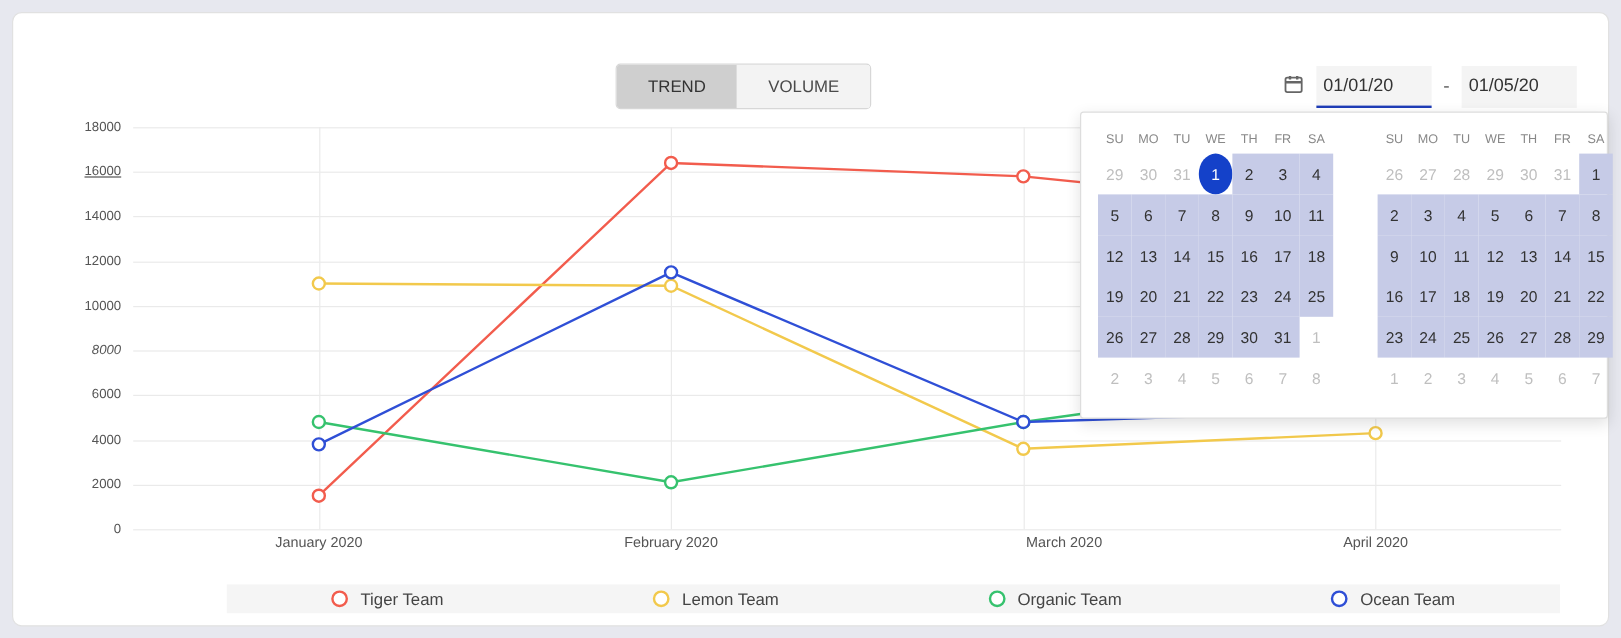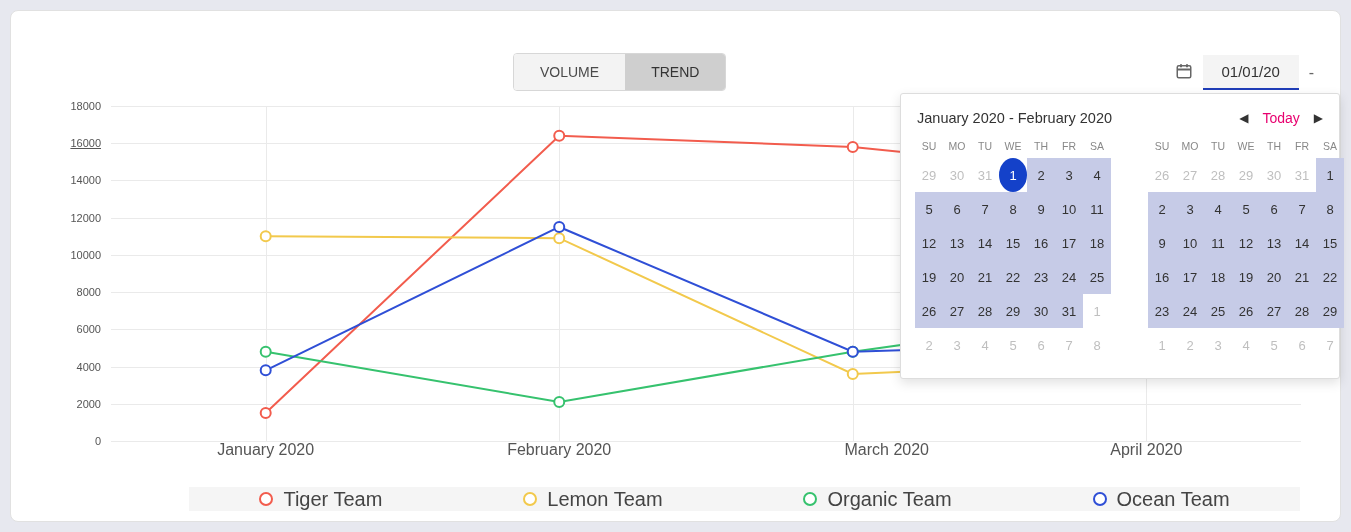--- a/index.html
+++ b/index.html
@@ -11,39 +11,39 @@
   .title { position:absolute; left:38px; top:38px; font-size:23px; font-weight:600; color:#333; }
   .tabs {
     position:absolute; left:502px; top:42px; display:flex; border:1px solid #d7d7d7; border-radius:4px; overflow:hidden;
   }
   .tab { padding:10px 26px; font-size:14px; text-align:center; cursor:pointer; background:#f3f3f3; color:#4a4a4a; }
   .tab.active { background:#cfcfcf; color:#333; }
 
   .date-range-picker { position:absolute; right:26px; top:44px; display:flex; align-items:center; gap:10px; }
   .cal-icon { width:18px; height:18px; }
   .date-input {
-    width:96px; border:none; background:#f4f4f4; border-bottom:2px solid #1f3db8; padding:8px 6px; font-size:15px; text-align:center;
+    width:96px; border:none; background:#f4f4f4; border-bottom:2px solid #1f3db8; padding:8px 6px; font-size:15px; text-align:left;
     color:#333;
   }
   .date-input.end { border-bottom:2px solid transparent; }
   .dash { color:#666; }
 
   .chart-area {
     position:absolute; left:40px; top:90px; width:1258px; height:360px;
   }
   .chart-plot {
     position:absolute; left:60px; top:5px; width:1190px; height:335px;
   }
   .gridline { position:absolute; left:0; right:0; border-top:1px solid #eaeaea; }
   .vgrid { position:absolute; top:0; bottom:0; border-left:1px solid #eaeaea; }
   .y-axis-label { position:absolute; right:1200px; font-size:11px; color:#555; transform:translateY(-50%); text-align:right; width:48px; }
-  .x-axis-label { position:absolute; bottom:-18px; font-size:16px; color:#555; transform:translateX(-50%); }
+  .x-axis-label { position:absolute; bottom:-18px; font-size:12px; color:#555; transform:translateX(-50%); }
   .legend {
     position:absolute; left:178px; bottom:10px; right:40px; height:24px; background:#f5f5f5;
-    display:flex; align-items:center; justify-content:space-around; font-size:20px; color:#444;
+    display:flex; align-items:center; justify-content:space-around; font-size:14px; color:#444;
   }
   .legend-item { display:flex; align-items:center; gap:10px; }
   .legend-swatch { width:14px; height:14px; border-radius:50%; border:2px solid; background:#fff; }
 
   
   .calendar-popup {
     position:absolute; top:82px; right:0; width:440px; background:#fff;
     border:1px solid #ddd; box-shadow:0 4px 12px rgba(0,0,0,0.12); border-radius:3px;
     padding:12px 14px 16px 14px; z-index:10;
   }
@@ -64,46 +64,39 @@
   .day.in-range { background:#c6cbe7; }
   .day.selected-start { background:#1441c9; color:#fff; border-radius:50%; }
   svg line, svg circle, svg polyline { vector-effect:non-scaling-stroke; }
 </style>
 </head>
 <body>
 
 <div class="card">
 
   <div class="tabs">
+    <div class="tab active">TREND</div>
     <div class="tab">VOLUME</div>
-    <div class="tab active">TREND</div>
   </div>
 
   <div class="date-range-picker">
     <span>
       <svg class="cal-icon" viewBox="0 0 24 24" fill="none" stroke="#666" stroke-width="2">
         <rect x="3" y="5" width="18" height="16" rx="2"></rect>
         <line x1="3" y1="10" x2="21" y2="10"></line>
         <line x1="8" y1="3" x2="8" y2="7"></line>
         <line x1="16" y1="3" x2="16" y2="7"></line>
       </svg>
     </span>
     <input class="date-input" value="01/01/20" style="">
     <span class="dash">-</span>
+    <input class="date-input end" value="01/05/20" style="">
   </div>
 
   <div class="calendar-popup">
-    <div class="cal-header">
-      <div class="cal-header-left">January 2020 - February 2020</div>
-      <div class="cal-header-right">
-        <span class="nav-arrow">◀</span>
-        <span class="today-link">Today</span>
-        <span class="nav-arrow">▶</span>
-      </div>
-    </div>
     <div class="months">
       <div class="month" id="month1">
           <div class="dow-row">
             <div class="dow">SU</div>
             <div class="dow">MO</div>
             <div class="dow">TU</div>
             <div class="dow">WE</div>
             <div class="dow">TH</div>
             <div class="dow">FR</div>
             <div class="dow">SA</div>
@@ -215,21 +208,21 @@
     <div class="chart-plot" id="plot">
         <div class="gridline" style="top: 335px;"></div>
         <div class="y-axis-label" style="top: 335px;">0</div>
         <div class="gridline" style="top: 297.778px;"></div>
         <div class="y-axis-label" style="top: 297.778px;">2000</div>
         <div class="gridline" style="top: 260.556px;"></div>
         <div class="y-axis-label" style="top: 260.556px;">4000</div>
         <div class="gridline" style="top: 223.333px;"></div>
         <div class="y-axis-label" style="top: 223.333px;">6000</div>
         <div class="gridline" style="top: 186.111px;"></div>
-        <div class="y-axis-label" style="top: 186.111px;">8000</div>
+        <div class="y-axis-label" style="top: 186.111px; font-style: italic;">8000</div>
         <div class="gridline" style="top: 148.889px;"></div>
         <div class="y-axis-label" style="top: 148.889px;">10000</div>
         <div class="gridline" style="top: 111.667px;"></div>
         <div class="y-axis-label" style="top: 111.667px;">12000</div>
         <div class="gridline" style="top: 74.4444px;"></div>
         <div class="y-axis-label" style="top: 74.4444px;">14000</div>
         <div class="gridline" style="top: 37.2222px;"></div>
         <div class="y-axis-label" style="top: 37.2222px; text-decoration: underline;">16000</div>
         <div class="gridline" style="top: 0px;"></div>
         <div class="y-axis-label" style="top: 0px;">18000</div>

